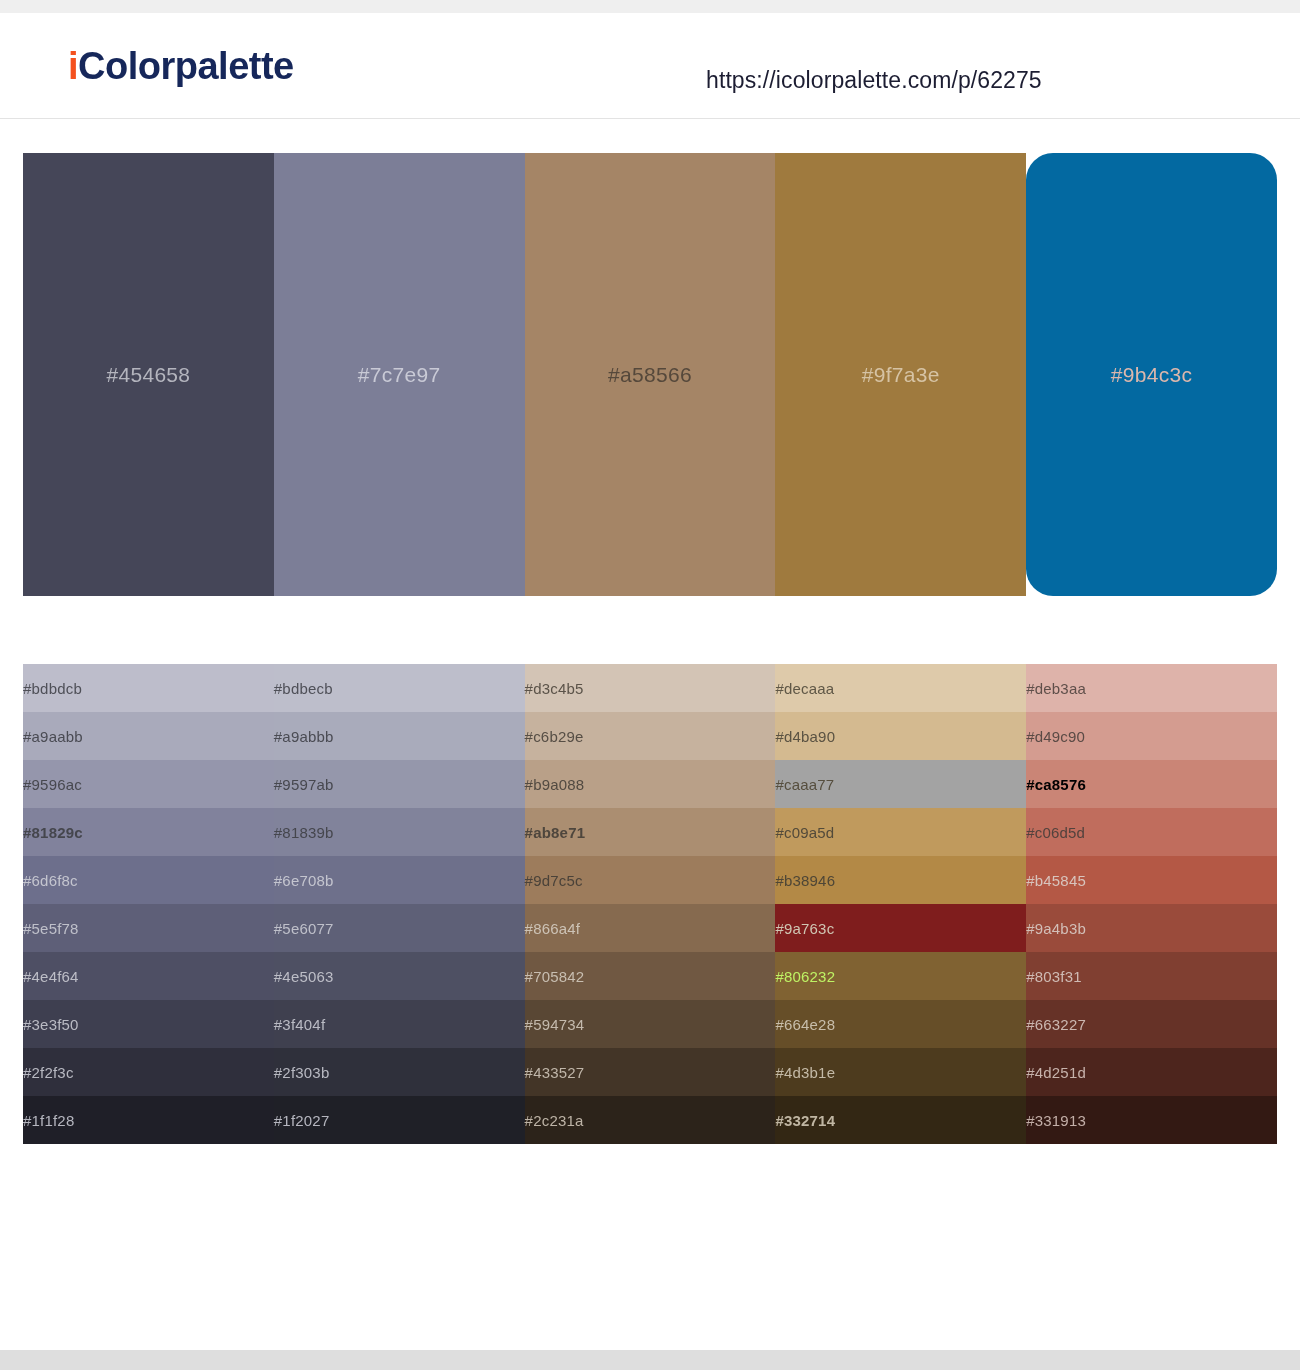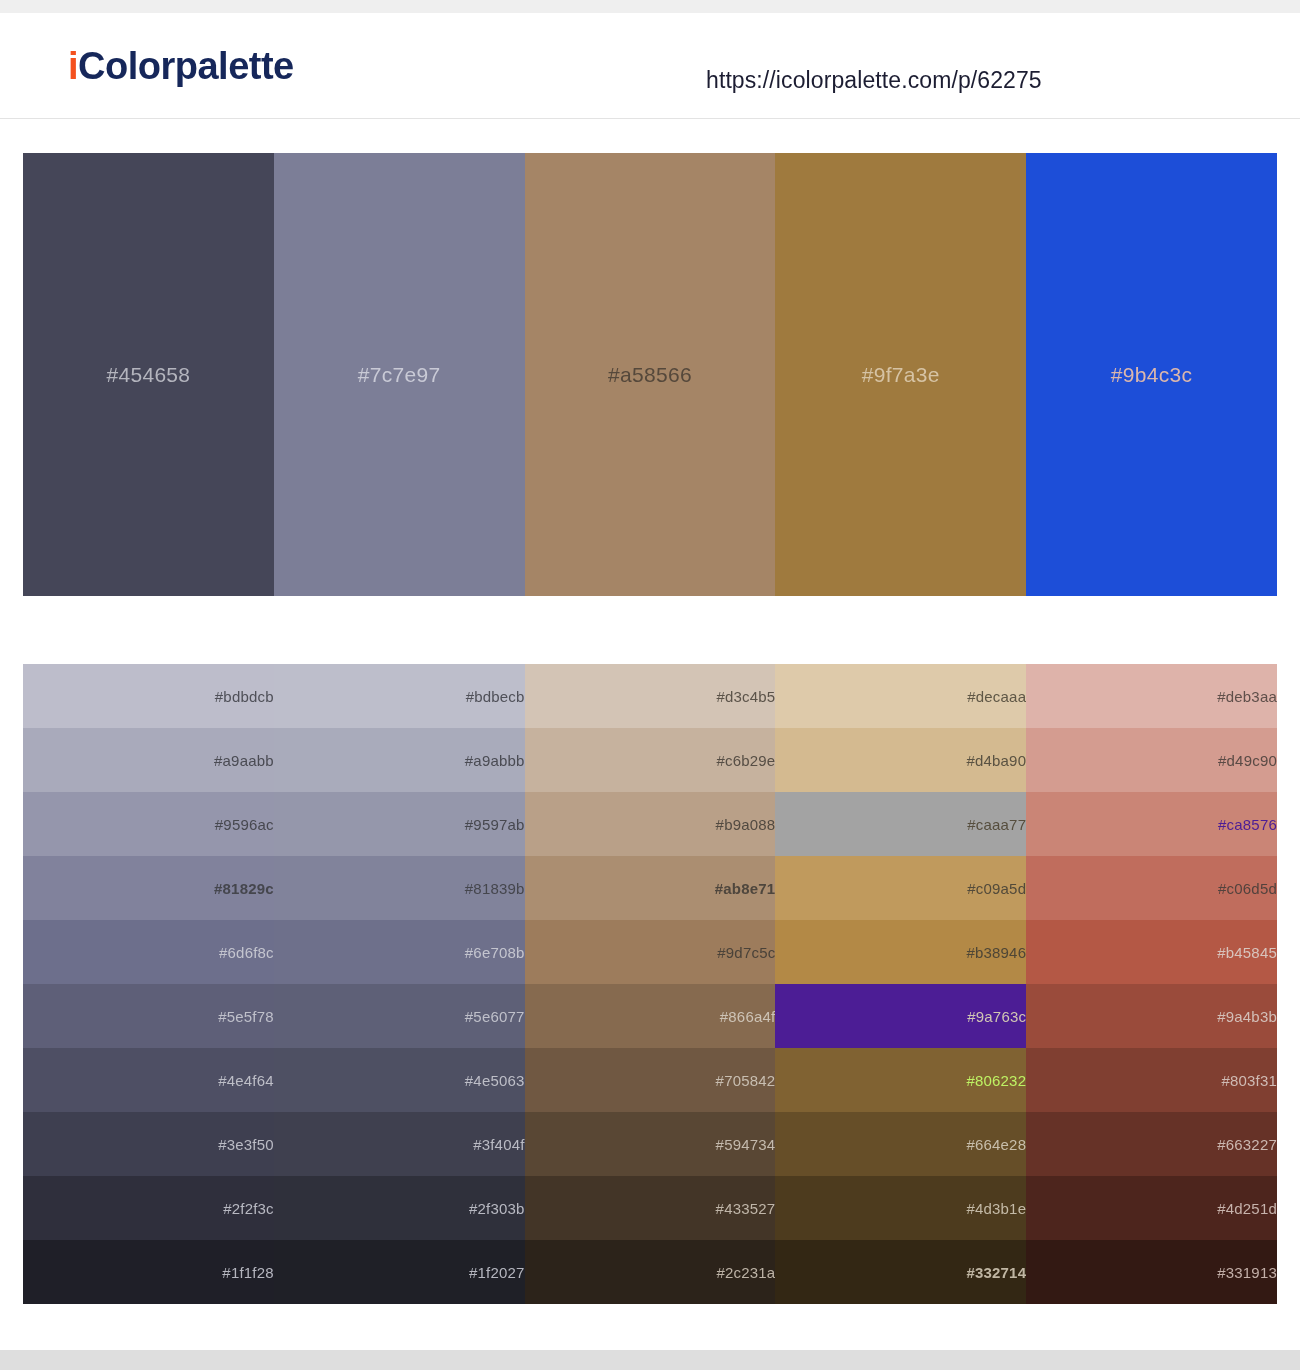--- a/index.html
+++ b/index.html
@@ -81,24 +81,24 @@
   .shades-wrap {
     padding: 0 23px;
     margin-top: 68px;
   }
   .shades-grid {
     display: grid;
     grid-template-columns: repeat(5, 1fr);
     width: 100%;
   }
   .shade-cell {
-    height: 64px;
+    height: 48px;
     display: flex;
     align-items: center;
-    justify-content: flex-end;
+    justify-content: flex-start;
     cursor: pointer;
   }
   .shade-label {
     font-size: 15px;
     letter-spacing: 0.2px;
   }
 
   
   .footer-band {
     position: absolute;
@@ -130,21 +130,21 @@
         </div>
         <div class="swatch" style="background: rgb(124, 126, 151);">
           <span class="swatch-label" style="color: rgb(201, 202, 214);">#7c7e97</span>
         </div>
         <div class="swatch" style="background: rgb(165, 133, 102);">
           <span class="swatch-label" style="color: rgb(85, 72, 59);">#a58566</span>
         </div>
         <div class="swatch" style="background: rgb(159, 122, 62);">
           <span class="swatch-label" style="color: rgb(214, 195, 164);">#9f7a3e</span>
         </div>
-        <div class="swatch" style="background: #1d4ed8;">
+        <div class="swatch" style="background: #0369a1; border-radius: 27px;">
           <span class="swatch-label" style="color: rgb(220, 183, 172);">#9b4c3c</span>
         </div>
       </div>
   </section>
 
   <section class="shades-wrap">
     <div class="shades-grid">
         <div class="shade-cell" style="background: rgb(189, 189, 203);">
           <span class="shade-label" style="color: rgb(79, 80, 88);">#bdbdcb</span>
         </div>
@@ -181,21 +181,21 @@
         <div class="shade-cell" style="background: rgb(149, 151, 171);">
           <span class="shade-label" style="color: rgb(71, 72, 79);">#9597ab</span>
         </div>
         <div class="shade-cell" style="background: rgb(185, 160, 136);">
           <span class="shade-label" style="color: rgb(82, 74, 65);">#b9a088</span>
         </div>
         <div class="shade-cell" style="background: #a3a3a3;">
           <span class="shade-label" style="color: rgb(86, 78, 62);">#caaa77</span>
         </div>
         <div class="shade-cell" style="background: rgb(202, 133, 118);">
-          <span class="shade-label" style="color: #4c1d95;">#ca8576</span>
+          <span class="shade-label" style="color: #000000; font-weight: bold;">#ca8576</span>
         </div>
         <div class="shade-cell" style="background: rgb(129, 130, 156); font-weight: bold;">
           <span class="shade-label" style="color: rgb(69, 70, 77);">#81829c</span>
         </div>
         <div class="shade-cell" style="background: rgb(129, 131, 155);">
           <span class="shade-label" style="color: rgb(69, 70, 77);">#81839b</span>
         </div>
         <div class="shade-cell" style="background: rgb(171, 142, 113); font-weight: bold;">
           <span class="shade-label" style="color: rgb(78, 70, 61);">#ab8e71</span>
         </div>
@@ -222,21 +222,21 @@
         </div>
         <div class="shade-cell" style="background: rgb(94, 95, 120);">
           <span class="shade-label" style="color: rgb(191, 192, 202);">#5e5f78</span>
         </div>
         <div class="shade-cell" style="background: rgb(94, 96, 119);">
           <span class="shade-label" style="color: rgb(191, 192, 202);">#5e6077</span>
         </div>
         <div class="shade-cell" style="background: rgb(134, 106, 79);">
           <span class="shade-label" style="color: rgb(205, 195, 182);">#866a4f</span>
         </div>
-        <div class="shade-cell" style="background: #4c1d95; padding-left: 7px;">
+        <div class="shade-cell" style="background: #7f1d1d;">
           <span class="shade-label" style="color: rgb(208, 198, 179);">#9a763c</span>
         </div>
         <div class="shade-cell" style="background: rgb(154, 75, 59);">
           <span class="shade-label" style="color: rgb(211, 191, 184);">#9a4b3b</span>
         </div>
         <div class="shade-cell" style="background: rgb(78, 79, 100);">
           <span class="shade-label" style="color: rgb(189, 190, 199);">#4e4f64</span>
         </div>
         <div class="shade-cell" style="background: rgb(78, 80, 99);">
           <span class="shade-label" style="color: rgb(189, 190, 199);">#4e5063</span>

